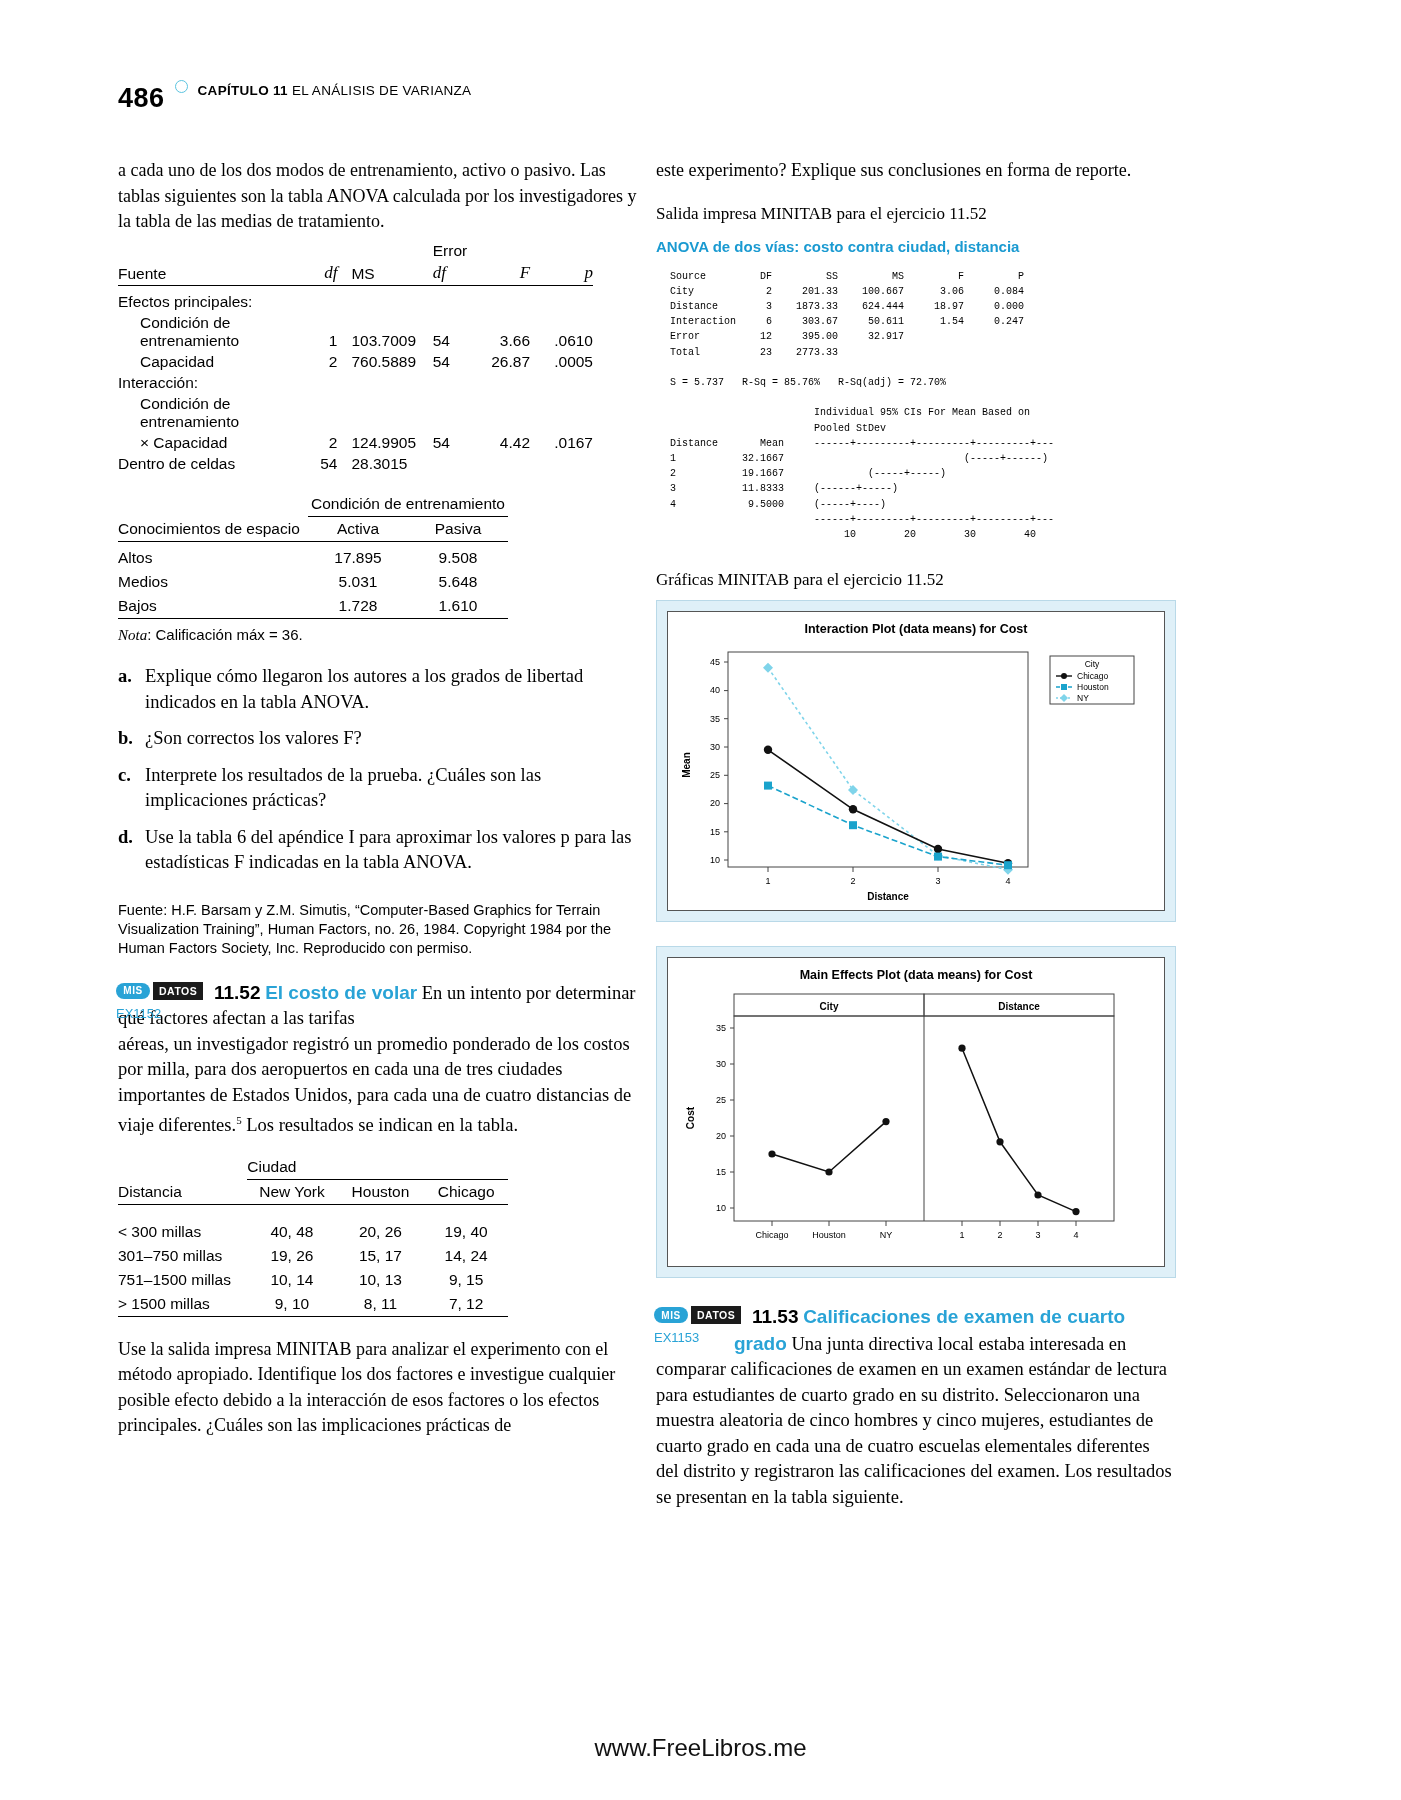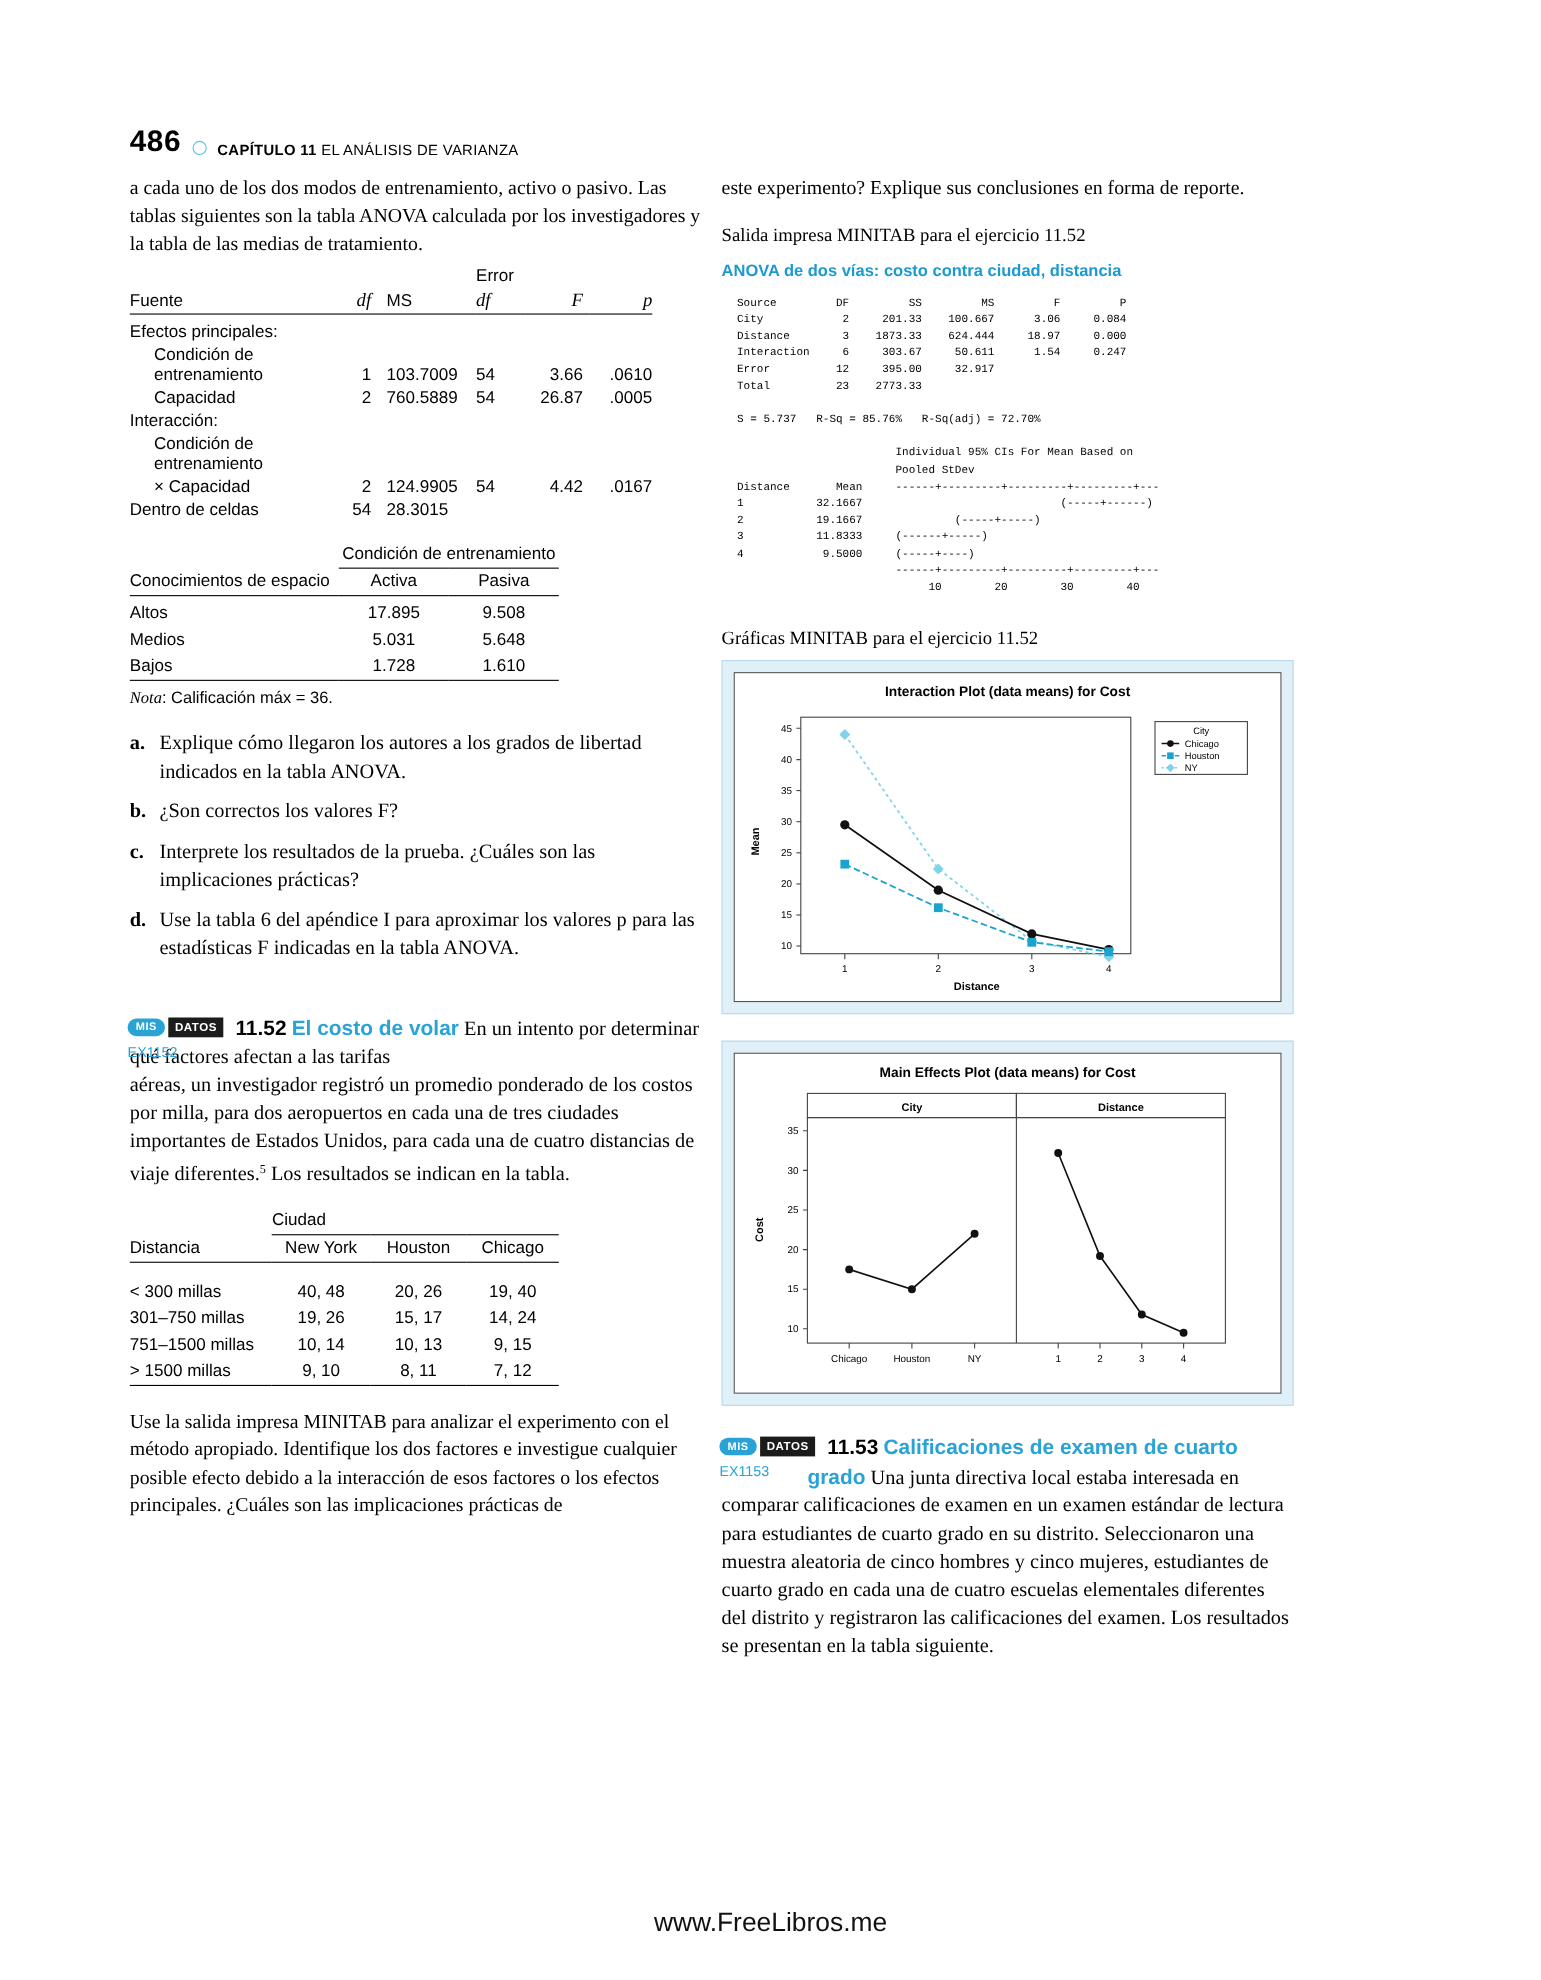--- a/index.html
+++ b/index.html
@@ -7,21 +7,21 @@
   body {
     width:1401px; height:1800px;
     background:#ffffff;
     font-family:"Liberation Serif", serif;
     color:#000;
     position:relative;
   }
   .page { position:relative; width:1401px; height:1800px; padding:0; }
 
   
-  .pg-header { position:absolute; left:118px; top:113px; display:flex; align-items:flex-end; gap:10px; }
+  .pg-header { position:absolute; left:118px; top:83px; display:flex; align-items:flex-start; gap:10px; }
   .pg-num { font-family:"Liberation Sans", sans-serif; font-weight:bold; font-size:27px; letter-spacing:.5px; }
   .pg-dot { width:13px; height:13px; border:1.6px solid #5bc4e0; border-radius:50%; display:inline-block; position:relative; top:-3px; }
   .pg-chap { font-family:"Liberation Sans", sans-serif; font-size:13.5px; letter-spacing:.3px; }
   .pg-chap .bold { font-weight:bold; }
 
   
   .col { position:absolute; width:520px; }
   .col-left { left:118px; top:158px; }
   .col-right { left:656px; top:158px; }
 
@@ -245,20 +245,21 @@
           <span class="lt">c.</span>
           <span class="tx">Interprete los resultados de la prueba. ¿Cuáles son las implicaciones prácticas?</span>
         </li>
       <li>
           <span class="lt">d.</span>
           <span class="tx">Use la tabla 6 del apéndice I para aproximar los valores p para las estadísticas F indicadas en la tabla ANOVA.</span>
         </li>
     </ol>
 
     <div class="spacer14"></div>
+    <div class="source">Fuente: H.F. Barsam y Z.M. Simutis, “Computer-Based Graphics for Terrain Visualization Training”, Human Factors, no. 26, 1984. Copyright 1984 por the Human Factors Society, Inc. Reproducido con permiso.</div>
 
     <div class="ex-block">
       <div class="badge">
         <div class="row1">
           <span class="mis">MIS</span>
           <span class="datos">DATOS</span>
         </div>
         <div class="exid">EX1152</div>
       </div>
       <div class="ex-body">

